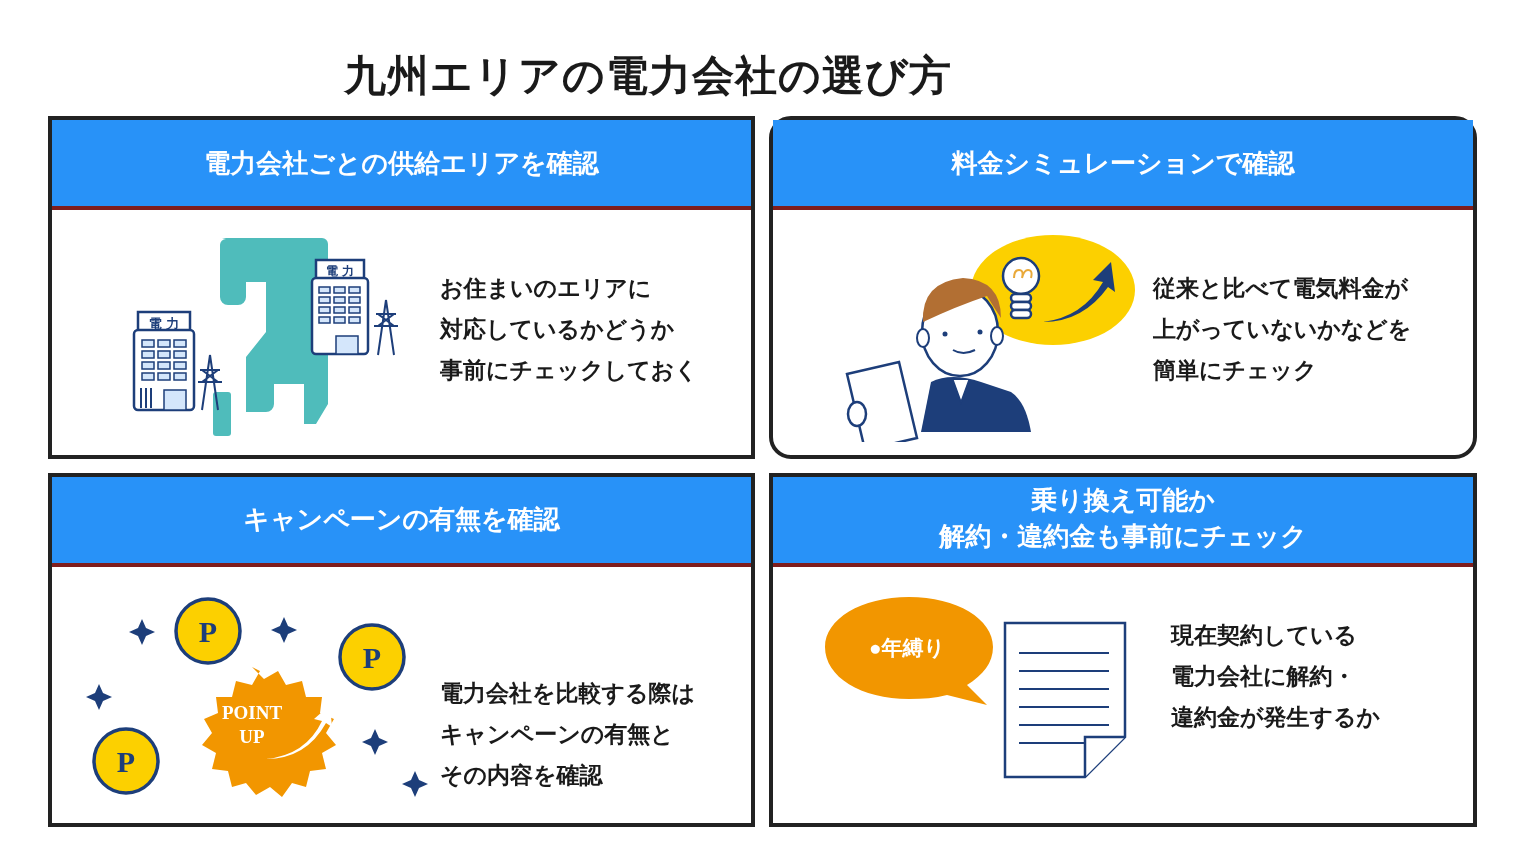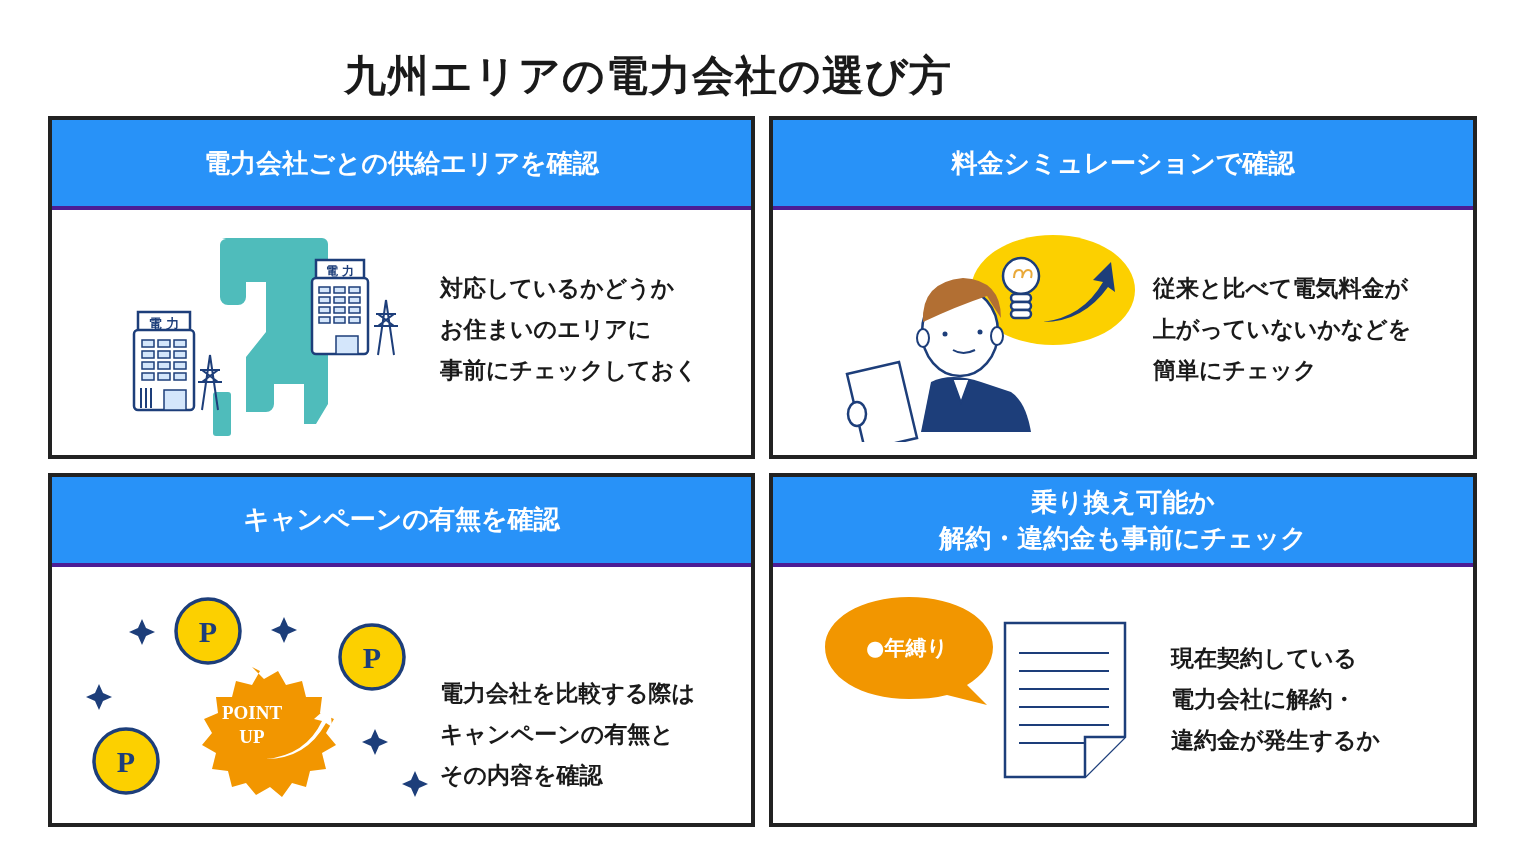--- a/index.html
+++ b/index.html
@@ -1,29 +1,29 @@
 <!DOCTYPE html>
 <html><head>
 <meta charset="utf-8">
 <style>
   html, body { margin:0; padding:0; }
   body { width:1520px; height:856px; background:#ffffff; position:relative; overflow:hidden;
          font-family:"DejaVu Sans","Liberation Sans",sans-serif; color:#1a1a1a; }
   .title { position:absolute; left:0; top:48px; width:1296px; text-align:center;
            font-size:42px; font-weight:bold; color:#1a1a1a; letter-spacing:1px; }
   .panel { position:absolute; border:4px solid #222; background:#fff; box-sizing:border-box; }
-  .panel .head { position:absolute; left:0; top:0; right:0; background:#2892f8; border-bottom:4px solid #4c1d95;
+  .panel .head { position:absolute; left:0; top:0; right:0; background:#2892f8; border-bottom:4px solid #7f1d1d;
                  color:#fff; font-weight:bold; display:flex; align-items:center; justify-content:center;
                  text-align:center; font-size:26px; line-height:36px; }
   .panel .desc { position:absolute; font-size:23px; font-weight:bold; line-height:41px; color:#1a1a1a; white-space:nowrap; }
   .illus { position:absolute; }
   .p1 { left:48px; top:116px; width:707px; height:343px; }
-  .p2 { left:769px; top:116px; width:708px; height:343px; }
+  .p2 { left:769px; top:116px; width:708px; height:343px;border-radius:22px; }
   .p3 { left:48px; top:473px; width:707px; height:354px;font-family:Liberation Serif, serif; }
-  .p4 { left:769px; top:473px; width:708px; height:354px; }
+  .p4 { left:769px; top:473px; width:708px; height:354px;font-family:Liberation Mono, monospace; }
   .p1 .head, .p2 .head { height:86px; }
   .p3 .head, .p4 .head { height:86px; }
 </style>
 </head>
 <body>
 
 <div class="title">九州エリアの電力会社の選び方</div>
 
 <div class="panel p1">
   <div class="head">電力会社ごとの供給エリアを確認</div>
@@ -83,22 +83,22 @@
           <rect x="219" y="87" width="11" height="6"></rect>
         <rect x="206" y="106" width="22" height="18"></rect>
       </g>
 
       <g stroke="#1d3e7a" stroke-width="2" fill="none">
         <path d="M256 70 l-8 55 M256 70 l8 55 M246 84 h20 M244 96 h24 M248 84 l16 12 M264 84 l-16 12"></path>
       </g>
     </svg>
   </div>
   <div class="desc" style="left:388px; top:148px;">
+    <div>お住まいのエリアに</div>
     <div>対応しているかどうか</div>
-    <div>お住まいのエリアに</div>
     <div>事前にチェックしておく</div>
   </div>
 </div>
 
 <div class="panel p2">
   <div class="head">料金シミュレーションで確認</div>
   <div class="illus" style="left:62px; top:112px; width:310px; height:210px;">
     <svg width="310" height="210" viewBox="0 0 310 210">
       <ellipse cx="218" cy="58" rx="82" ry="55" fill="#fcd000"></ellipse>
 
@@ -186,18 +186,18 @@
       <g stroke="#1d3e7a" stroke-width="2">
         <line x1="196" y1="60" x2="286" y2="60"></line>
         <line x1="196" y1="78" x2="286" y2="78"></line>
         <line x1="196" y1="96" x2="286" y2="96"></line>
         <line x1="196" y1="114" x2="286" y2="114"></line>
         <line x1="196" y1="132" x2="286" y2="132"></line>
         <line x1="196" y1="150" x2="262" y2="150"></line>
       </g>
     </svg>
   </div>
-  <div class="desc" style="left:398px; top:140px;margin-top:21px;">
+  <div class="desc" style="left:398px; top:140px;">
     <div>現在契約している</div>
     <div>電力会社に解約・</div>
     <div>違約金が発生するか</div>
   </div>
 </div>
 
 </body></html>

